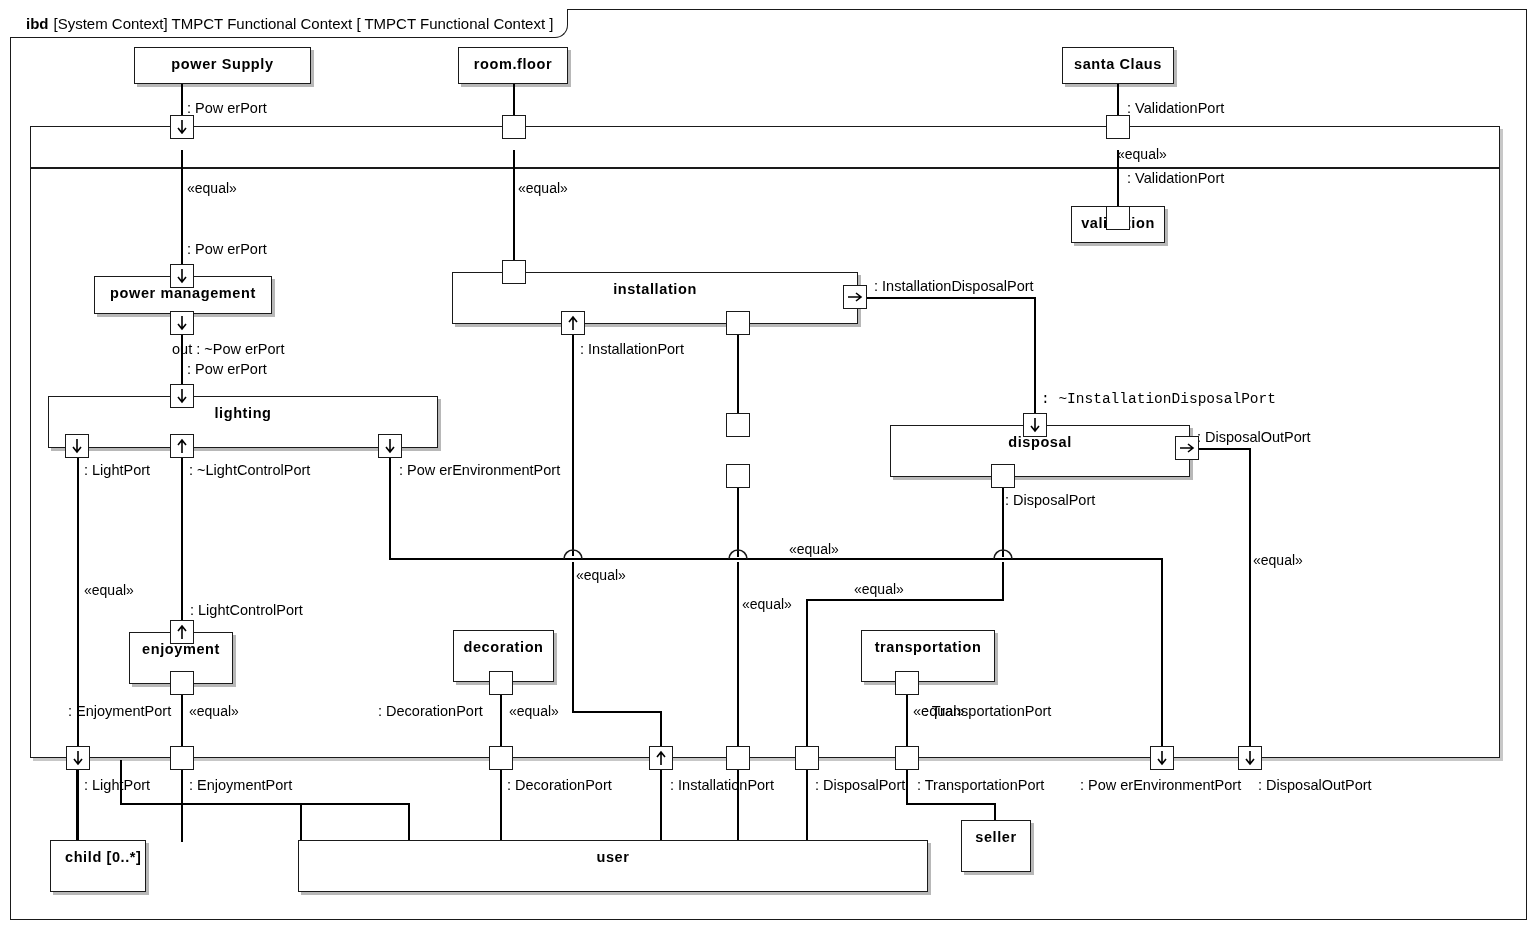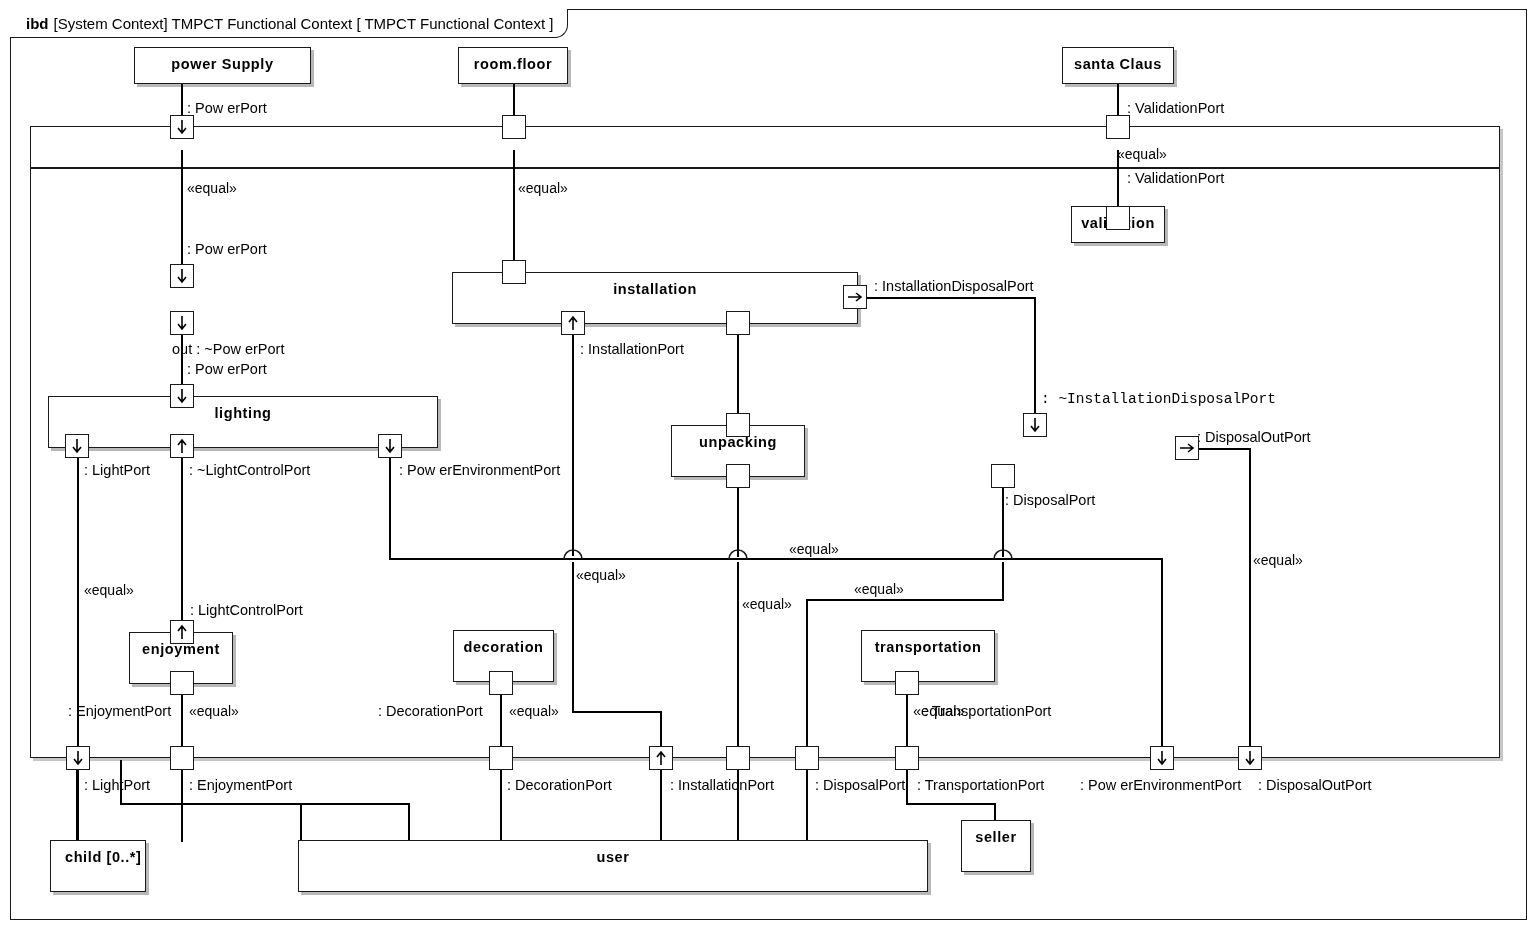--- a/index.html
+++ b/index.html
@@ -150,33 +150,36 @@
     <div class="nm">room.floor</div>
   </div>
   <div class="part" style="left:1062px;top:47px;width:112px;height:37px;">
     <div class="nm">santa Claus</div>
   </div>
 
   <div class="part" style="left:1071px;top:206px;width:94px;height:37px;">
     <div class="nm">validation</div>
   </div>
 
+  <div class="part" style="left:94px;top:276px;width:178px;height:38px;">
+    <div class="nm">power management</div>
+  </div>
 
   <div class="part" style="left:48px;top:396px;width:390px;height:52px;">
     <div class="nm">lighting</div>
   </div>
 
   <div class="part" style="left:452px;top:272px;width:406px;height:52px;">
     <div class="nm">installation</div>
   </div>
 
-  <div class="part" style="left:671px;top:425px;width:134px;height:52px;">
-    <div class="nm">unpacking</div>
-  </div>
-
+
+  <div class="part" style="left:890px;top:425px;width:300px;height:52px;">
+    <div class="nm">disposal</div>
+  </div>
 
   <div class="part" style="left:129px;top:632px;width:104px;height:52px;">
     <div class="nm">enjoyment</div>
   </div>
 
   <div class="part" style="left:453px;top:630px;width:101px;height:52px;">
     <div class="nm">decoration</div>
   </div>
 
   <div class="part" style="left:861px;top:630px;width:134px;height:52px;">

